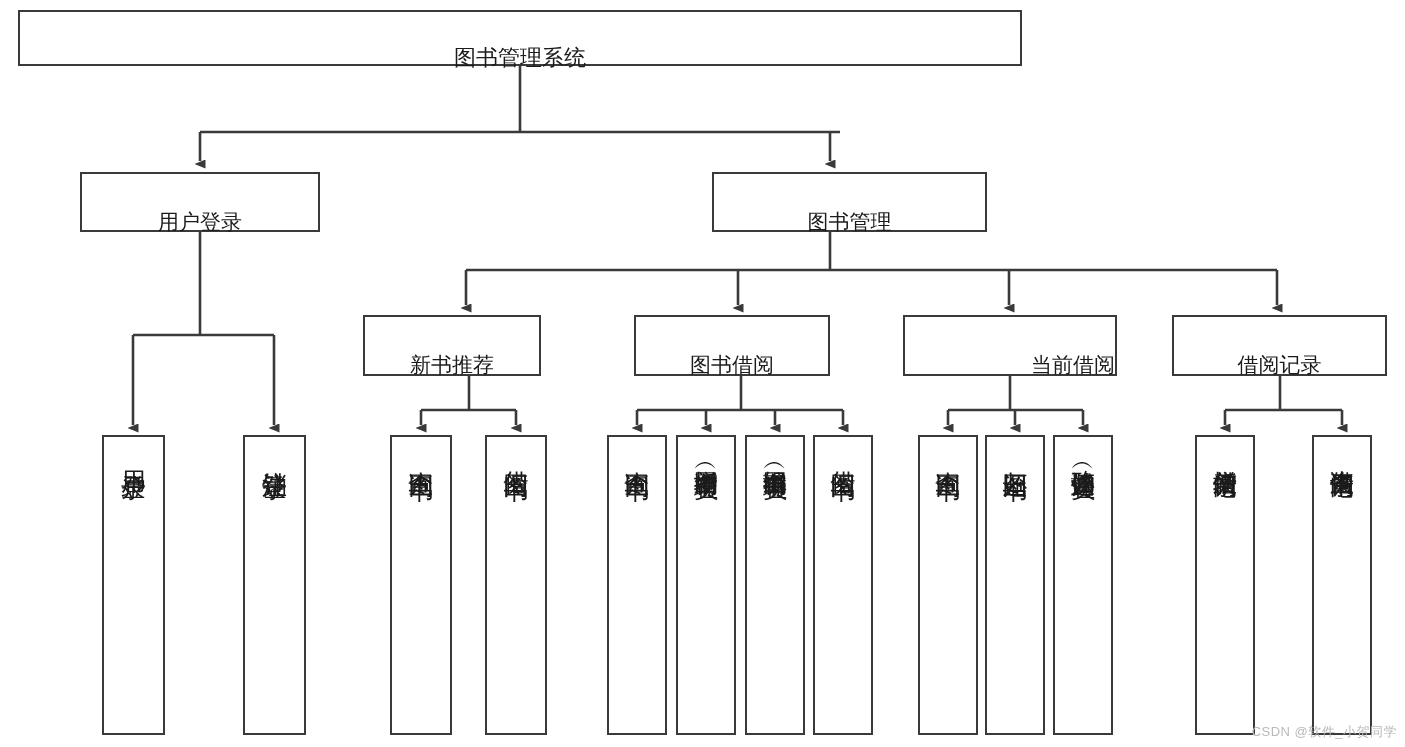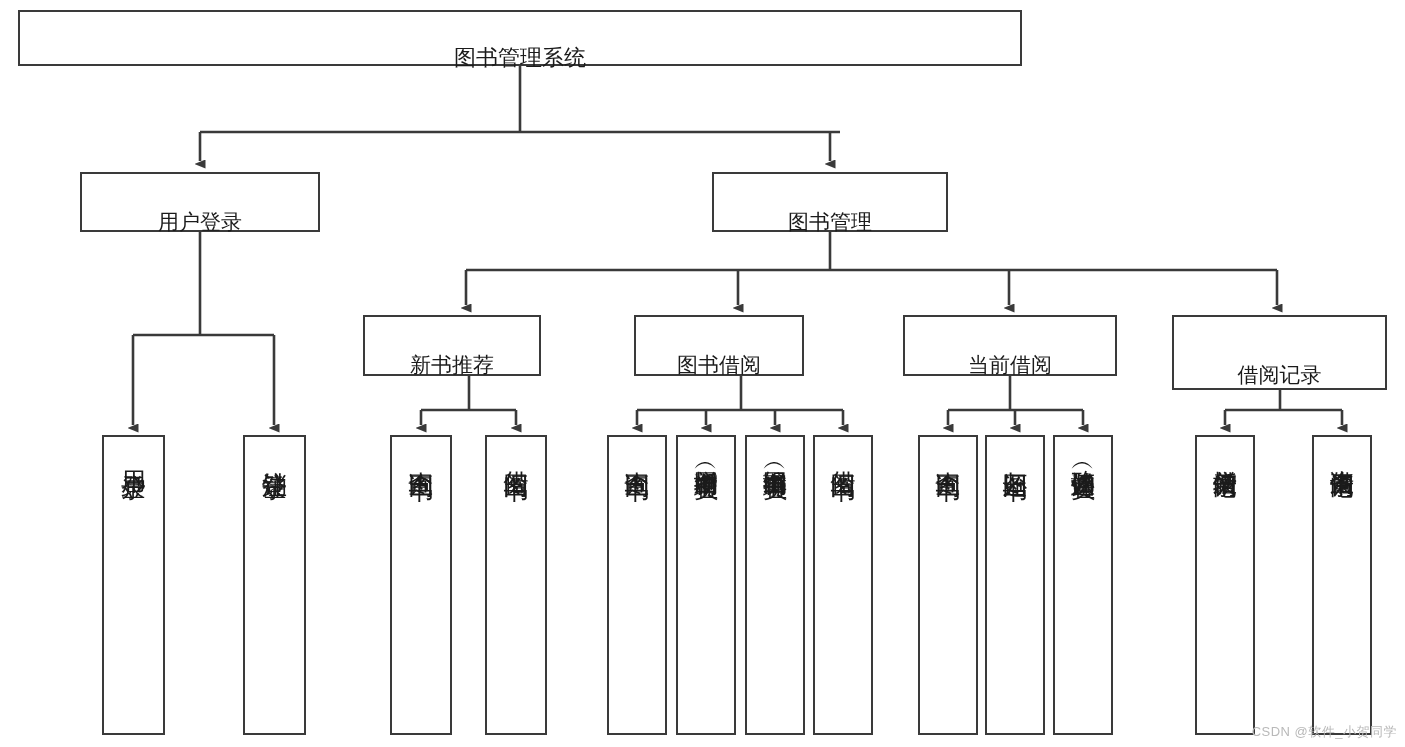--- a/index.html
+++ b/index.html
@@ -129,34 +129,34 @@
     </g>
   </svg>
 
   <div class="node root horiz" style="left:18px; top:10px; width:1004px; height:56px;">
     <span class="lbl">图书管理系统</span>
   </div>
 
   <div class="node horiz" style="left:80px; top:172px; width:240px; height:60px;">
     <span class="lbl">用户登录</span>
   </div>
-  <div class="node horiz" style="left:712px; top:172px; width:236px; height:60px;">
+  <div class="node horiz" style="left:712px; top:172px; width:275px; height:60px;">
     <span class="lbl">图书管理</span>
   </div>
 
   <div class="node horiz" style="left:363px; top:315px; width:178px; height:61px;">
     <span class="lbl">新书推荐</span>
   </div>
-  <div class="node horiz" style="left:634px; top:315px; width:170px; height:61px;">
+  <div class="node horiz" style="left:634px; top:315px; width:196px; height:61px;">
     <span class="lbl">图书借阅</span>
   </div>
-  <div class="node horiz" style="left:903px; top:315px; width:214px; height:61px;">
+  <div class="node horiz" style="left:903px; top:315px; width:214px; height:61px;justify-content:flex-end;">
     <span class="lbl">当前借阅</span>
   </div>
-  <div class="node horiz" style="left:1172px; top:315px; width:215px; height:75px;align-items:flex-end;">
+  <div class="node horiz" style="left:1172px; top:315px; width:215px; height:61px;">
     <span class="lbl">借阅记录</span>
   </div>
 
   <div class="node vert" style="left:102px; top:435px; width:63px; height:300px;">
     <span class="lbl">用户登录</span>
   </div>
   <div class="node vert" style="left:243px; top:435px; width:63px; height:300px;">
     <span class="lbl">注销登录</span>
   </div>
 

